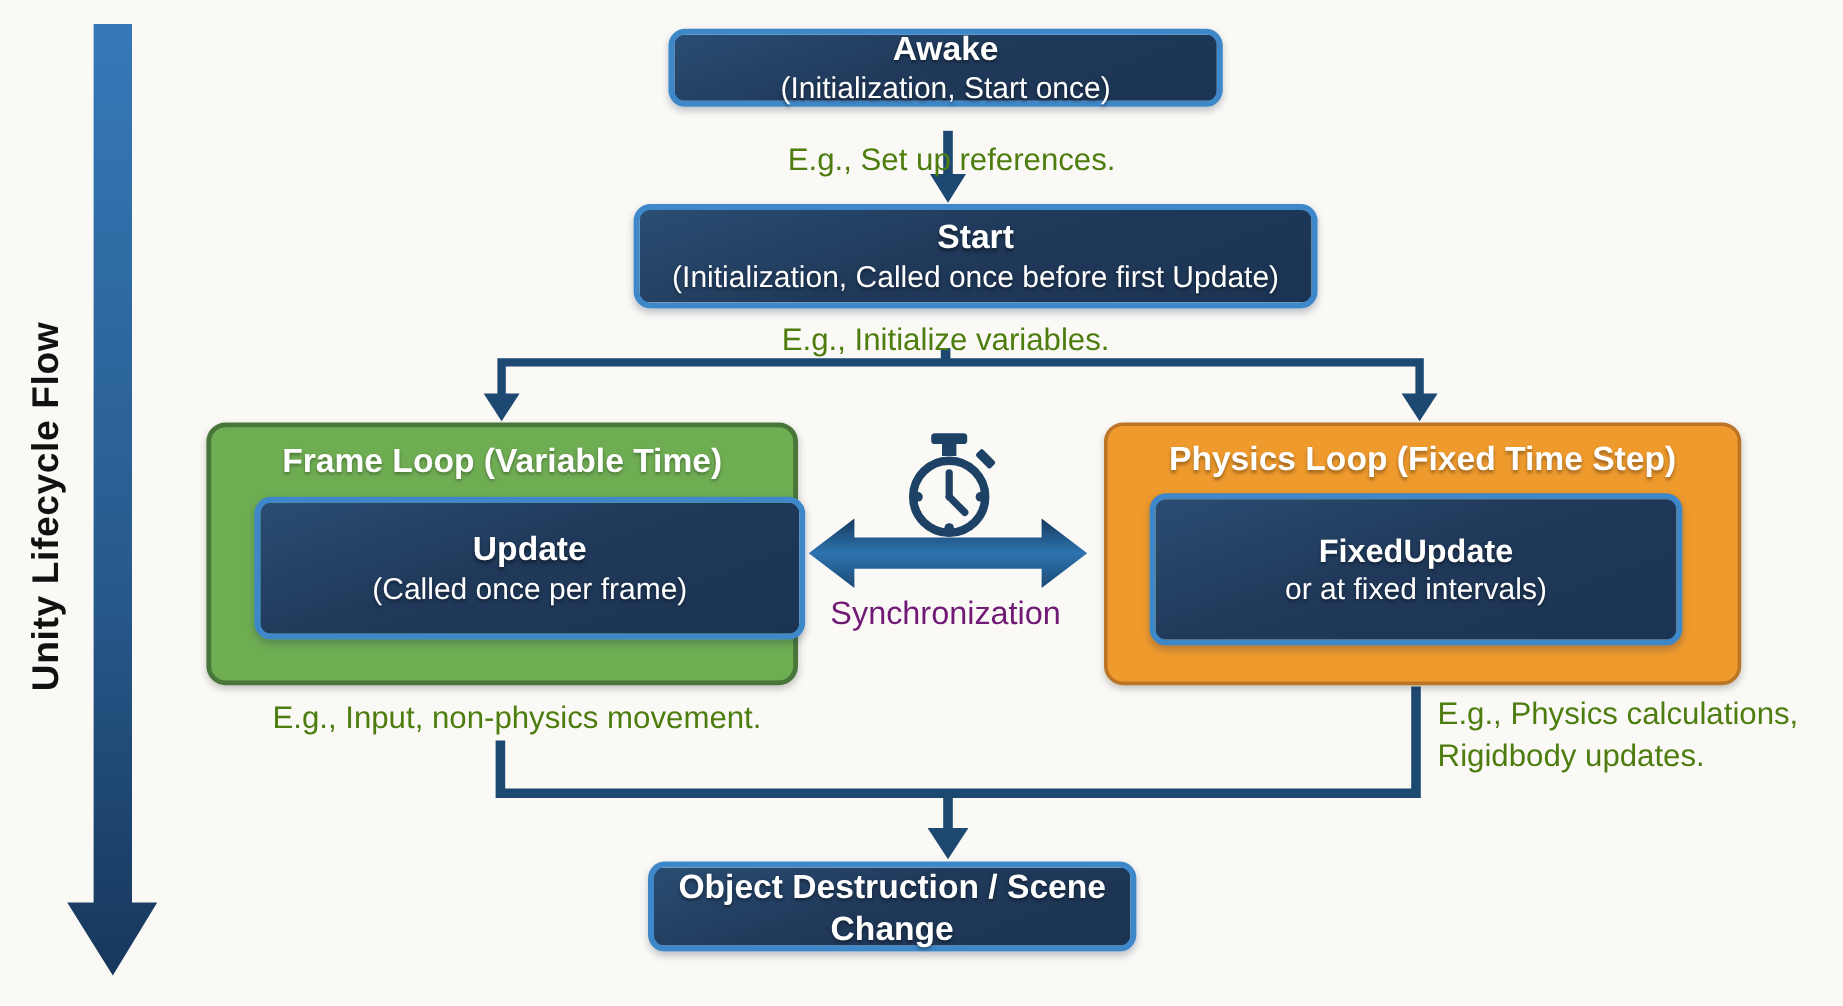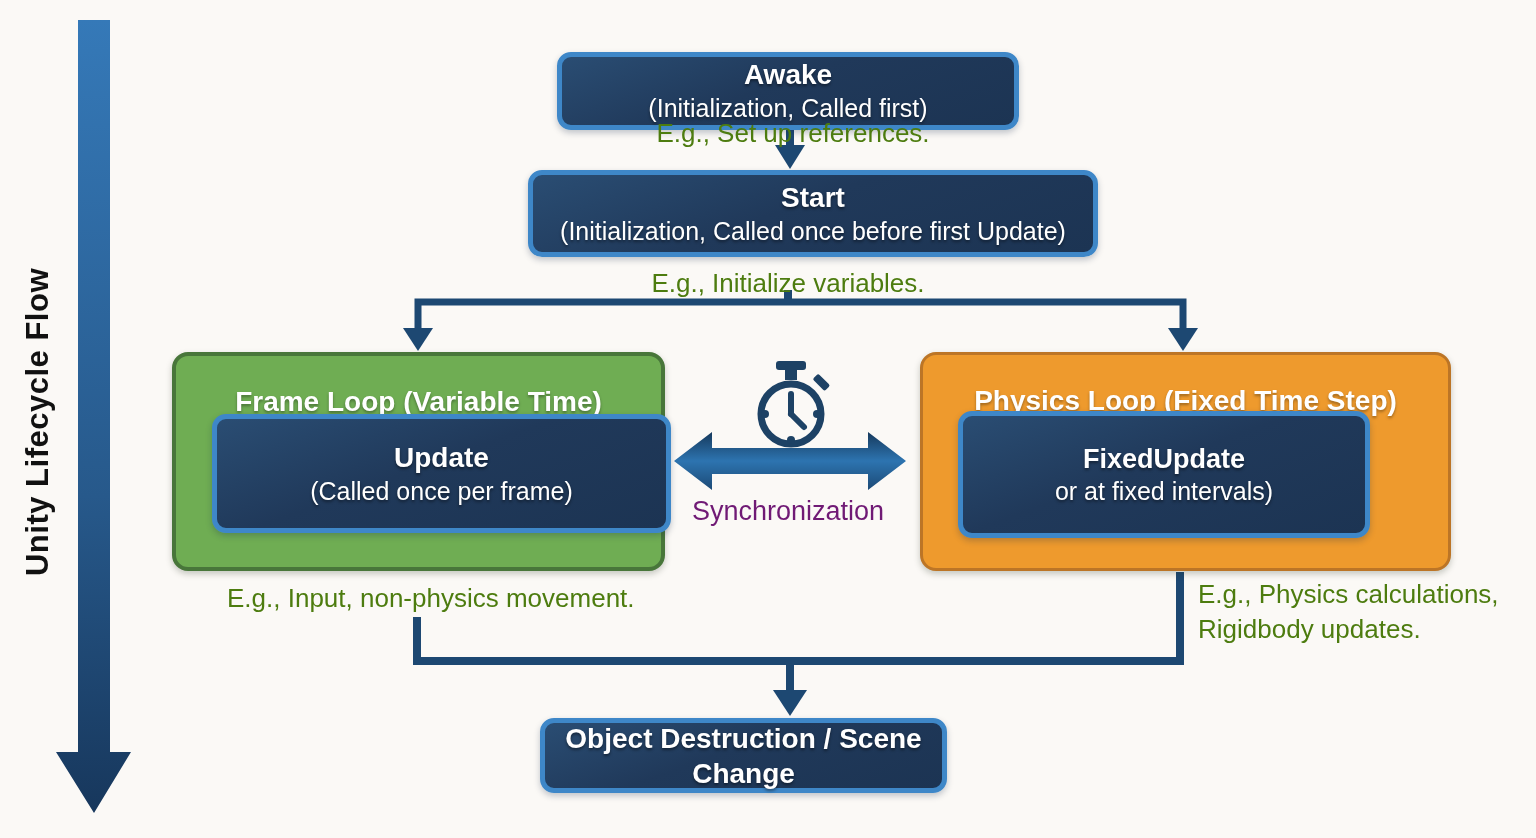--- a/index.html
+++ b/index.html
@@ -20,21 +20,21 @@
   }
   .navy .t{font-weight:bold;font-size:28px;line-height:35px;text-shadow:0 2px 3px rgba(0,0,0,.45);}
   .navy .s{font-size:25px;line-height:33px;text-shadow:0 2px 3px rgba(0,0,0,.45);}
 
   
   .loopbox{position:absolute;box-sizing:border-box;border-radius:16px;box-shadow:0 3px 6px rgba(40,50,30,.25);}
   .loopbox.green{background:#6fad53;border:4px solid #48763a;}
   .loopbox.orange{background:#ee9a2d;border:3px solid #bc7526;}
   .loop-title{
     color:#fff;font-weight:bold;font-size:28px;text-align:center;
-    margin-top:30px;text-shadow:0 2px 3px rgba(0,0,0,.35);
+    margin-top:12px;text-shadow:0 2px 3px rgba(0,0,0,.35);
   }
 
   .note{position:absolute;color:#4d7c0f;font-size:26px;line-height:35px;}
   .center{text-align:center;}
 
   .flow-label{
     position:absolute;left:-153px;top:400px;width:390px;height:44px;
     transform:rotate(-90deg);transform-origin:center;
     text-align:center;font-weight:bold;font-size:31px;color:#111;
     letter-spacing:.5px;white-space:nowrap;
@@ -93,23 +93,23 @@
 
     <g fill="#1d4872" stroke="#1d4872">
       <path d="M417,617 L417,661 L1180,661 L1180,572" fill="none" stroke-width="8"></path>
       <line x1="790" y1="661" x2="790" y2="694" stroke-width="8"></line>
       <polygon points="790,716 773,690 807,690" stroke="none"></polygon>
     </g>
   </svg>
 
   <div class="flow-label">Unity Lifecycle Flow</div>
 
-  <div class="navy" style="left:557px;top:24px;width:462px;height:78px;margin-top:28px;">
+  <div class="navy" style="left:557px;top:24px;width:462px;height:65px;">
     <div class="t">Awake</div>
-    <div class="s">(Initialization, Called first)</div>
+    <div class="s">(Initialization, Start once)</div>
   </div>
   <div class="note center" style="left:543px;top:116px;width:500px;">E.g., Set up references.</div>
 
   <div class="navy" style="left:503px;top:170px;width:570px;height:87px;margin-left:25px;">
     <div class="t">Start</div>
     <div class="s">(Initialization, Called once before first Update)</div>
   </div>
   <div class="note center" style="left:538px;top:266px;width:500px;">E.g., Initialize variables.</div>
 
   <div class="loopbox green" style="left:172px;top:352px;width:493px;height:219px;">
@@ -117,21 +117,21 @@
   </div>
   <div class="navy" style="left:212px;top:414px;width:459px;height:119px;">
     <div class="t">Update</div>
     <div class="s">(Called once per frame)</div>
   </div>
   <div class="note" style="left:227px;top:581px;width:470px;">E.g., Input, non-physics movement.</div>
 
   <div class="loopbox orange" style="left:920px;top:352px;width:531px;height:219px;">
     <div class="loop-title">Physics Loop (Fixed Time Step)</div>
   </div>
-  <div class="navy" style="left:958px;top:411px;width:412px;height:127px;">
+  <div class="navy" style="left:958px;top:411px;width:444px;height:127px;">
     <div class="t" style="font-size:27px;line-height:33px;">FixedUpdate</div>
     <div class="s" style="line-height:31px;">or at fixed intervals)</div>
   </div>
   <div class="note" style="left:1198px;top:577px;width:340px;">
     <div>E.g., Physics calculations,</div>
     <div>Rigidbody updates.</div>
   </div>
 
   <div class="sync-label">Synchronization</div>
 

